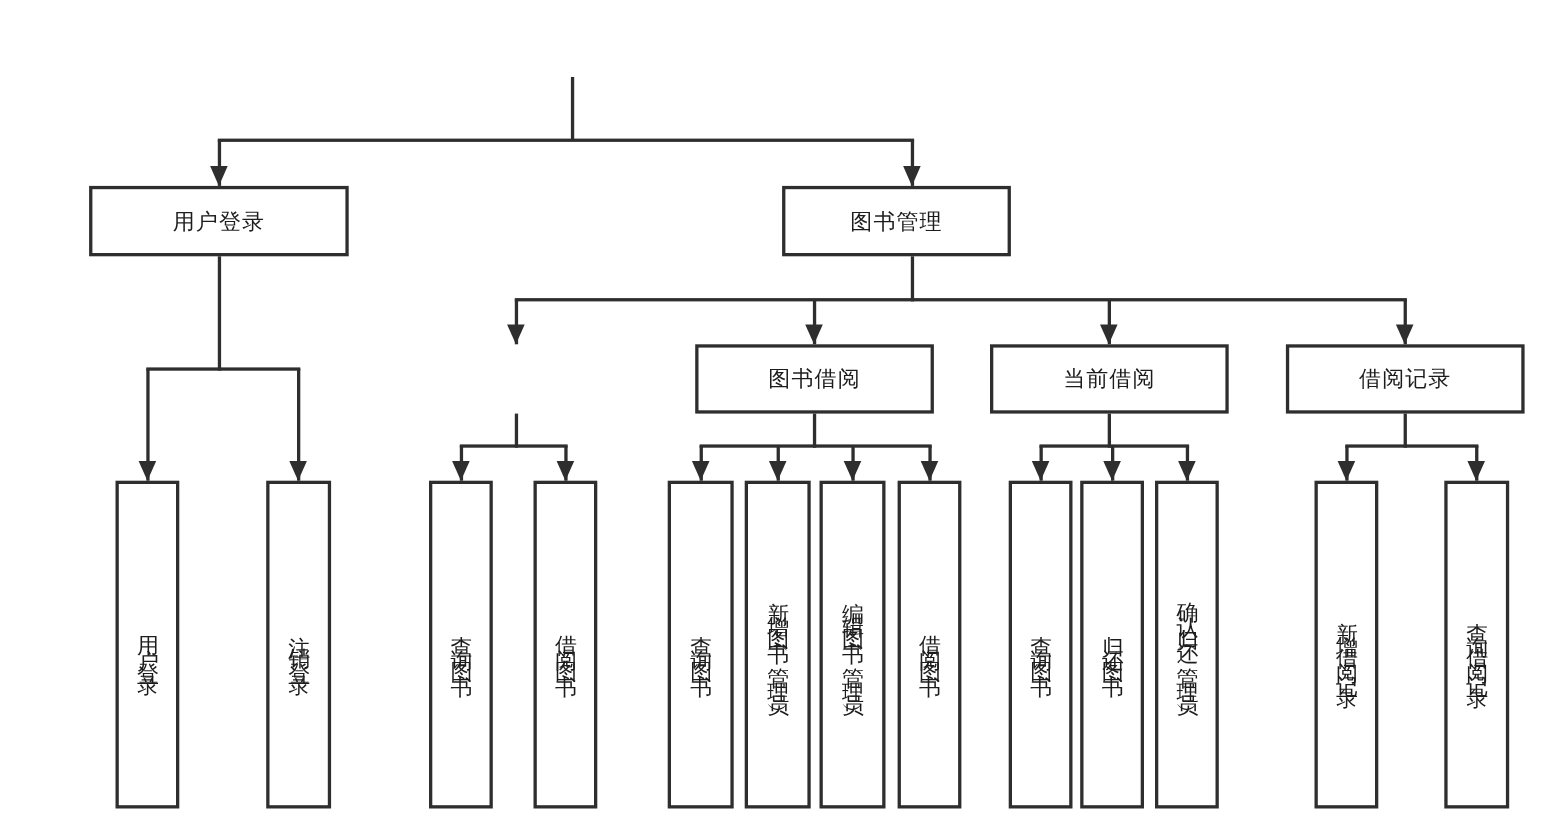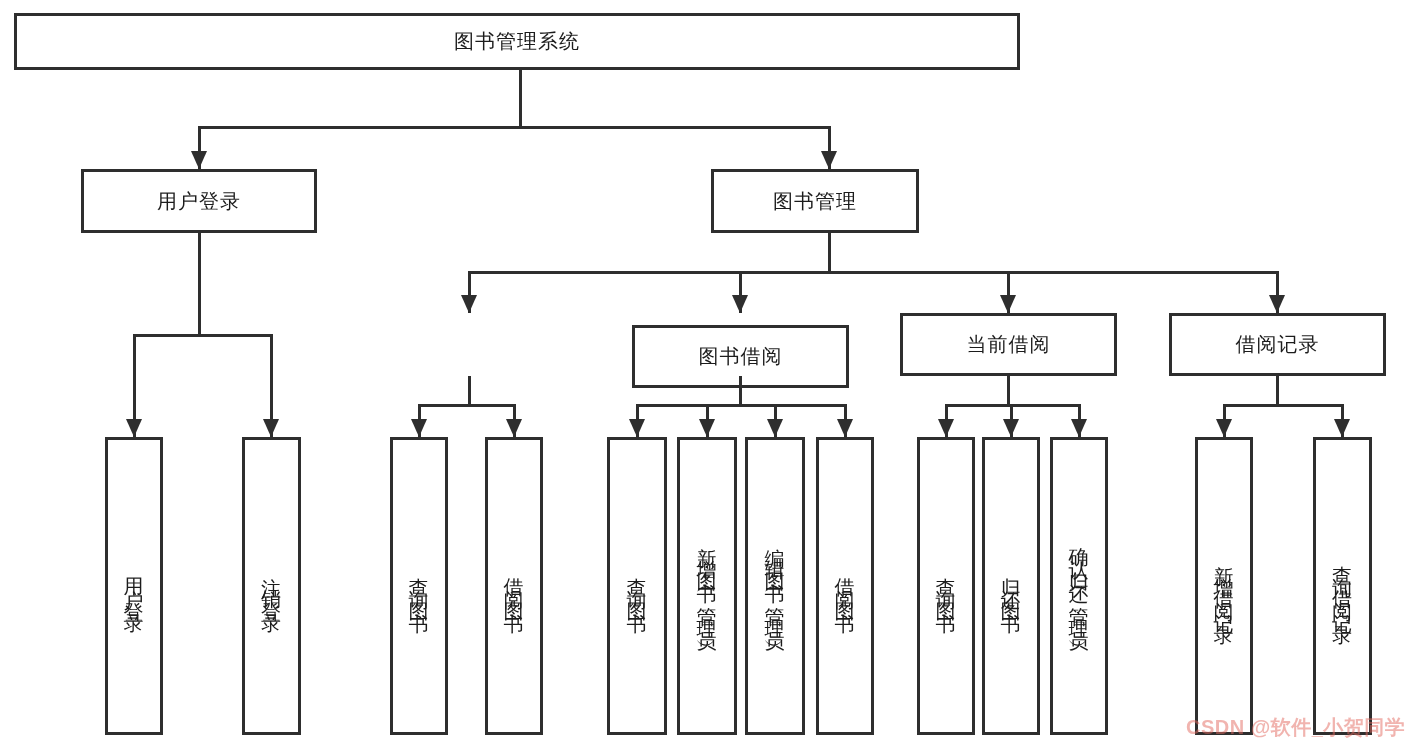--- a/index.html
+++ b/index.html
@@ -26,26 +26,25 @@
   .wm{
     position:absolute;left:1186px;top:714px;z-index:10;white-space:nowrap;
     font-size:20px;letter-spacing:0.5px;font-weight:bold;
   }
 </style>
 </head>
 <body>
 
 <div id="stage">
 
-  <div class="box" style="left:14px;top:13px;width:1006px;height:57px">图书管理系统</div>
 
   <div class="box" style="left:81px;top:169px;width:236px;height:64px">用户登录</div>
   <div class="box" style="left:711px;top:169px;width:208px;height:64px">图书管理</div>
 
-  <div class="box" style="left:632px;top:325px;width:217px;height:63px">图书借阅</div>
+  <div class="box" style="left:632px;top:313px;width:217px;height:63px">图书借阅</div>
   <div class="box" style="left:900px;top:313px;width:217px;height:63px">当前借阅</div>
   <div class="box" style="left:1169px;top:313px;width:217px;height:63px">借阅记录</div>
 
   <div class="box vbox" style="left:105px;top:437px;width:58px;height:298px">用户登录</div>
   <div class="box vbox" style="left:242px;top:437px;width:59px;height:298px">注销登录</div>
 
   <div class="box vbox" style="left:390px;top:437px;width:58px;height:298px">查询图书</div>
   <div class="box vbox" style="left:485px;top:437px;width:58px;height:298px">借阅图书</div>
 
   <div class="box vbox" style="left:607px;top:437px;width:60px;height:298px">查询图书</div>
@@ -108,14 +107,13 @@
       <div class="arr" style="left: 699px; top: 419px; background: transparent;"></div>
       <div class="arr" style="left: 767px; top: 419px; background: transparent;"></div>
       <div class="arr" style="left: 837px; top: 419px; background: transparent;"></div>
       <div class="arr" style="left: 938px; top: 419px; background: transparent;"></div>
       <div class="arr" style="left: 1003px; top: 419px; background: transparent;"></div>
       <div class="arr" style="left: 1071px; top: 419px; background: transparent;"></div>
       <div class="arr" style="left: 1216px; top: 419px; background: transparent;"></div>
       <div class="arr" style="left: 1334px; top: 419px; background: transparent;"></div>
     </div>
 
-  <div class="wm" style="color: rgba(228, 106, 96, 0.5);">CSDN @软件_小贺同学</div>
 </div>
 
 </body></html>

